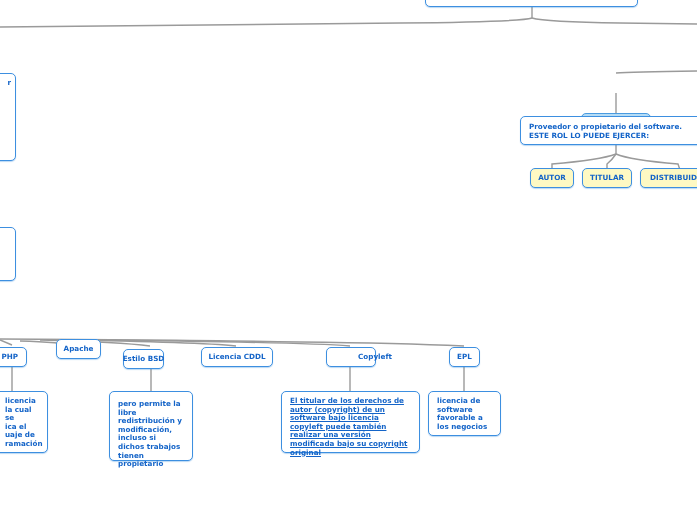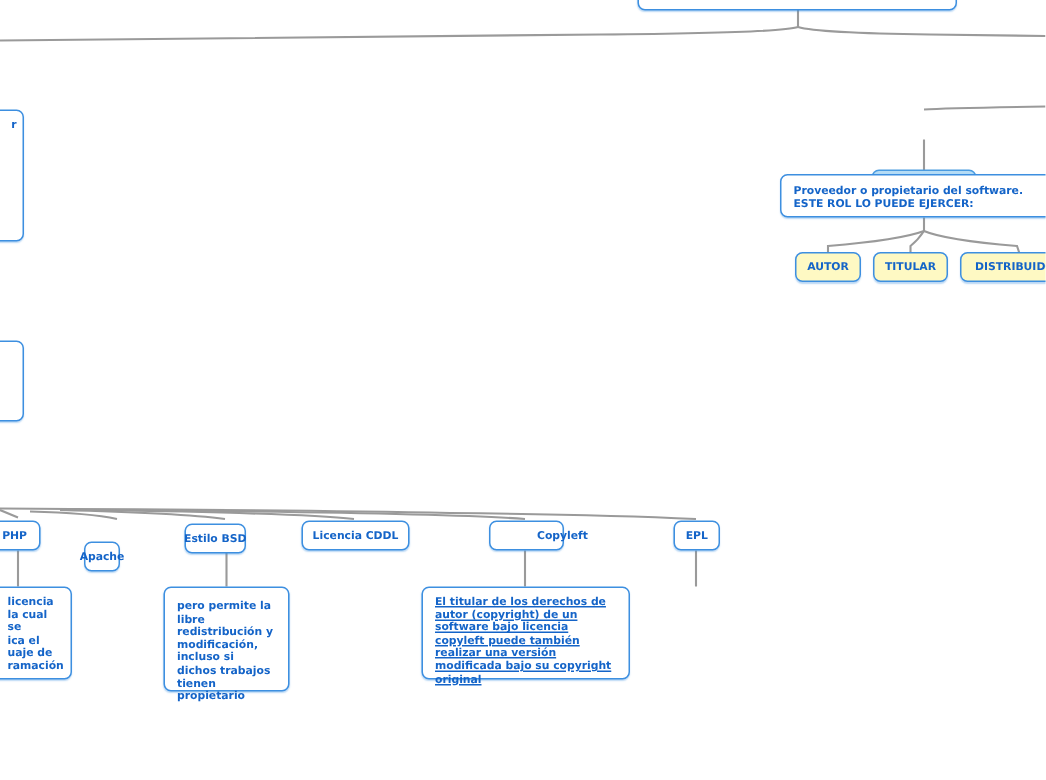--- a/index.html
+++ b/index.html
@@ -90,21 +90,21 @@
   <div class="node label yellow-fill" style="left:582px; top:168px; width:50px; height:20px;">
     <span>TITULAR</span>
   </div>
   <div class="node label yellow-fill" style="left:640px; top:168px; width:74px; height:20px; justify-content:flex-start; padding-left:9px;">
     <span>DISTRIBUIDOR</span>
   </div>
 
   <div class="node label" style="left:-20px; top:347px; width:47px; height:20px; justify-content:flex-end; padding-right:8px;">
     <span>PHP</span>
   </div>
-  <div class="node label" style="left:56px; top:361px; width:24px; height:20px;">
+  <div class="node label" style="left:56px; top:339px; width:45px; height:20px;">
     <span>Apache</span>
   </div>
   <div class="node label" style="left:123px; top:349px; width:41px; height:20px;">
     <span>Estilo BSD</span>
   </div>
   <div class="node label" style="left:201px; top:347px; width:72px; height:20px;">
     <span>Licencia CDDL</span>
   </div>
   <div class="node label" style="left:326px; top:347px; width:49px; height:20px;padding-left:48px;">
     <span>Copyleft</span>
@@ -124,14 +124,17 @@
   </div>
 
   <div class="node text" style="left:109px; top:391px; width:84px; height:70px; padding:8px 8px;">
     <span>pero permite la libre redistribución y modificación, incluso si dichos trabajos tienen propietario</span>
   </div>
 
   <div class="node text" style="left:281px; top:391px; width:139px; height:62px; padding:5px 8px;text-decoration:underline;">
     <span>El titular de los derechos de autor (copyright) de un software bajo licencia copyleft puede también realizar una versión modificada bajo su copyright original</span>
   </div>
 
+  <div class="node text" style="left:428px; top:391px; width:73px; height:45px; padding:5px 8px;">
+    <span>licencia de software favorable a los negocios</span>
+  </div>
 
 </div>
 
 </body></html>

